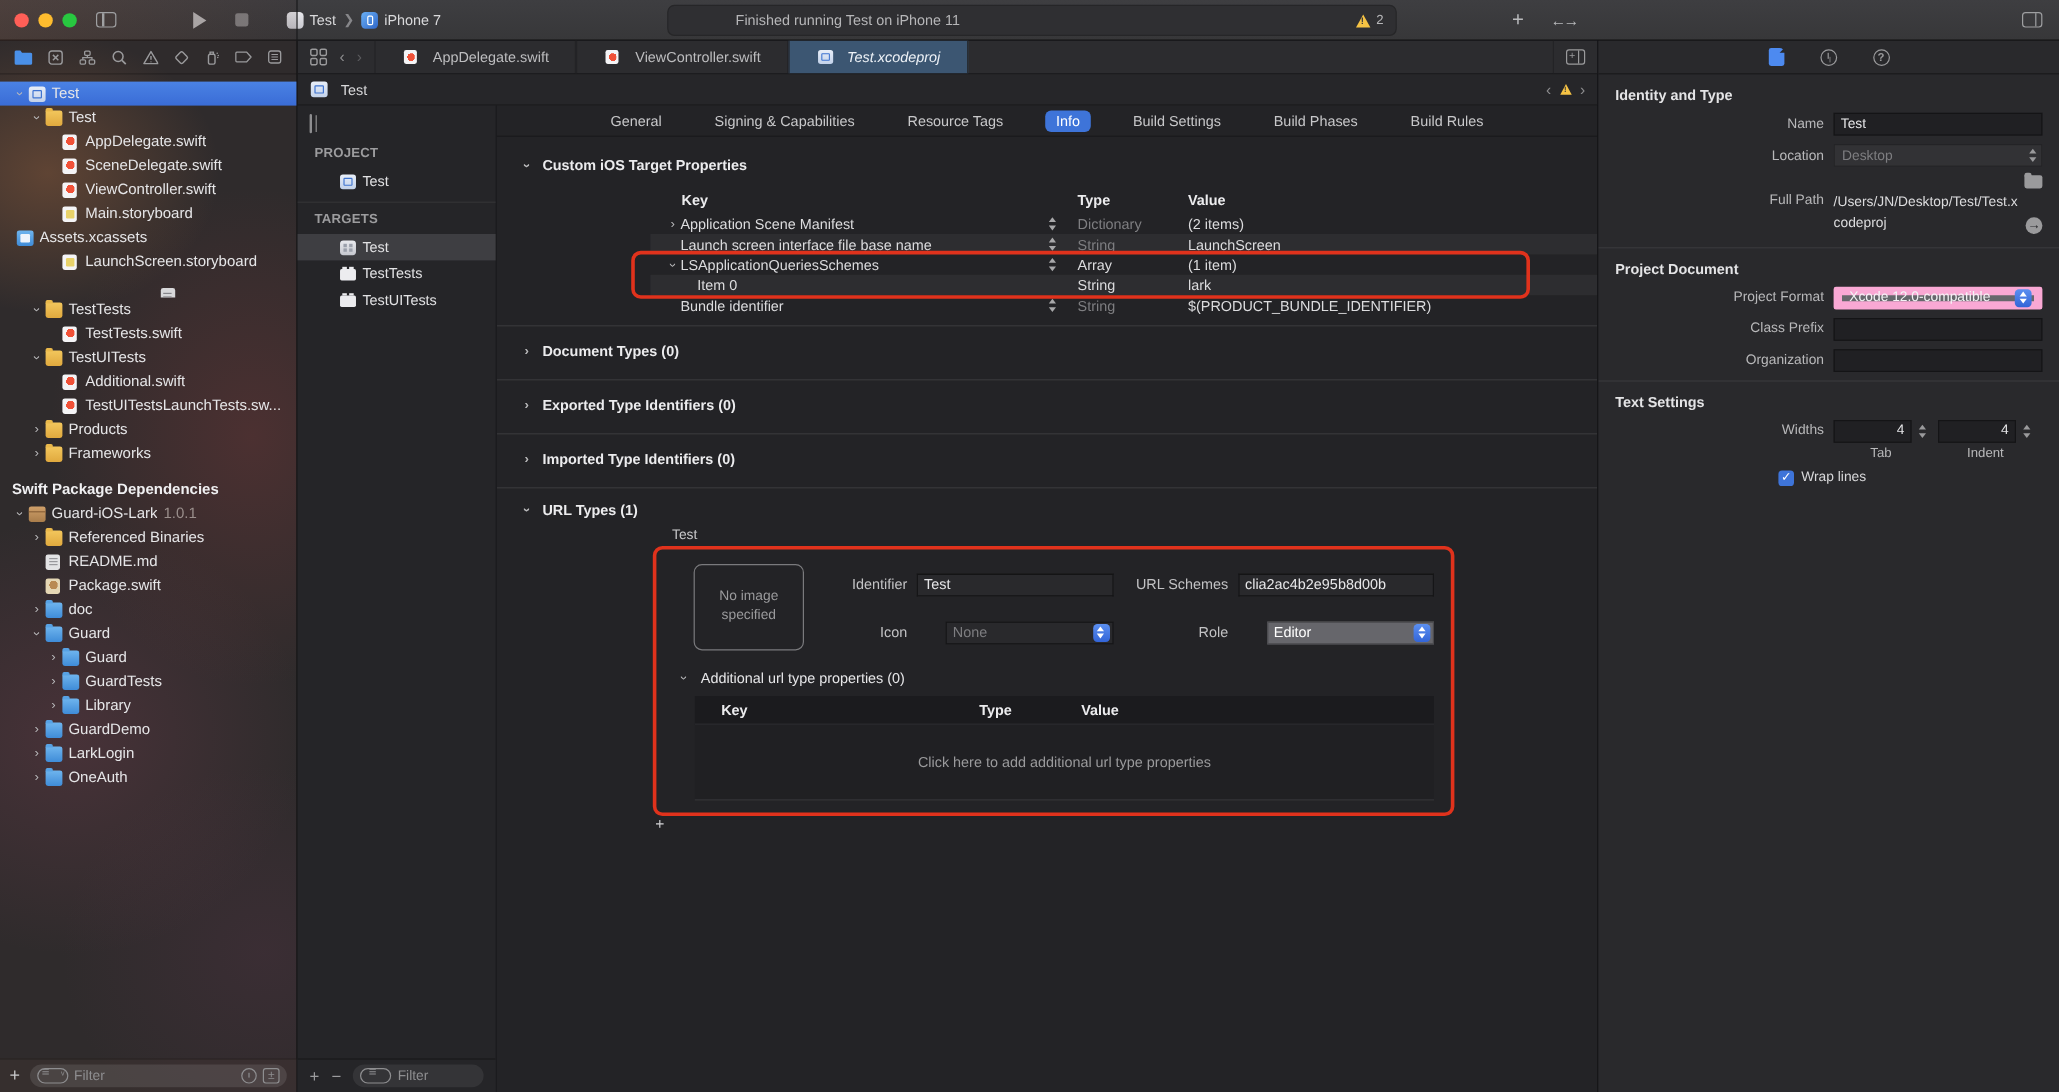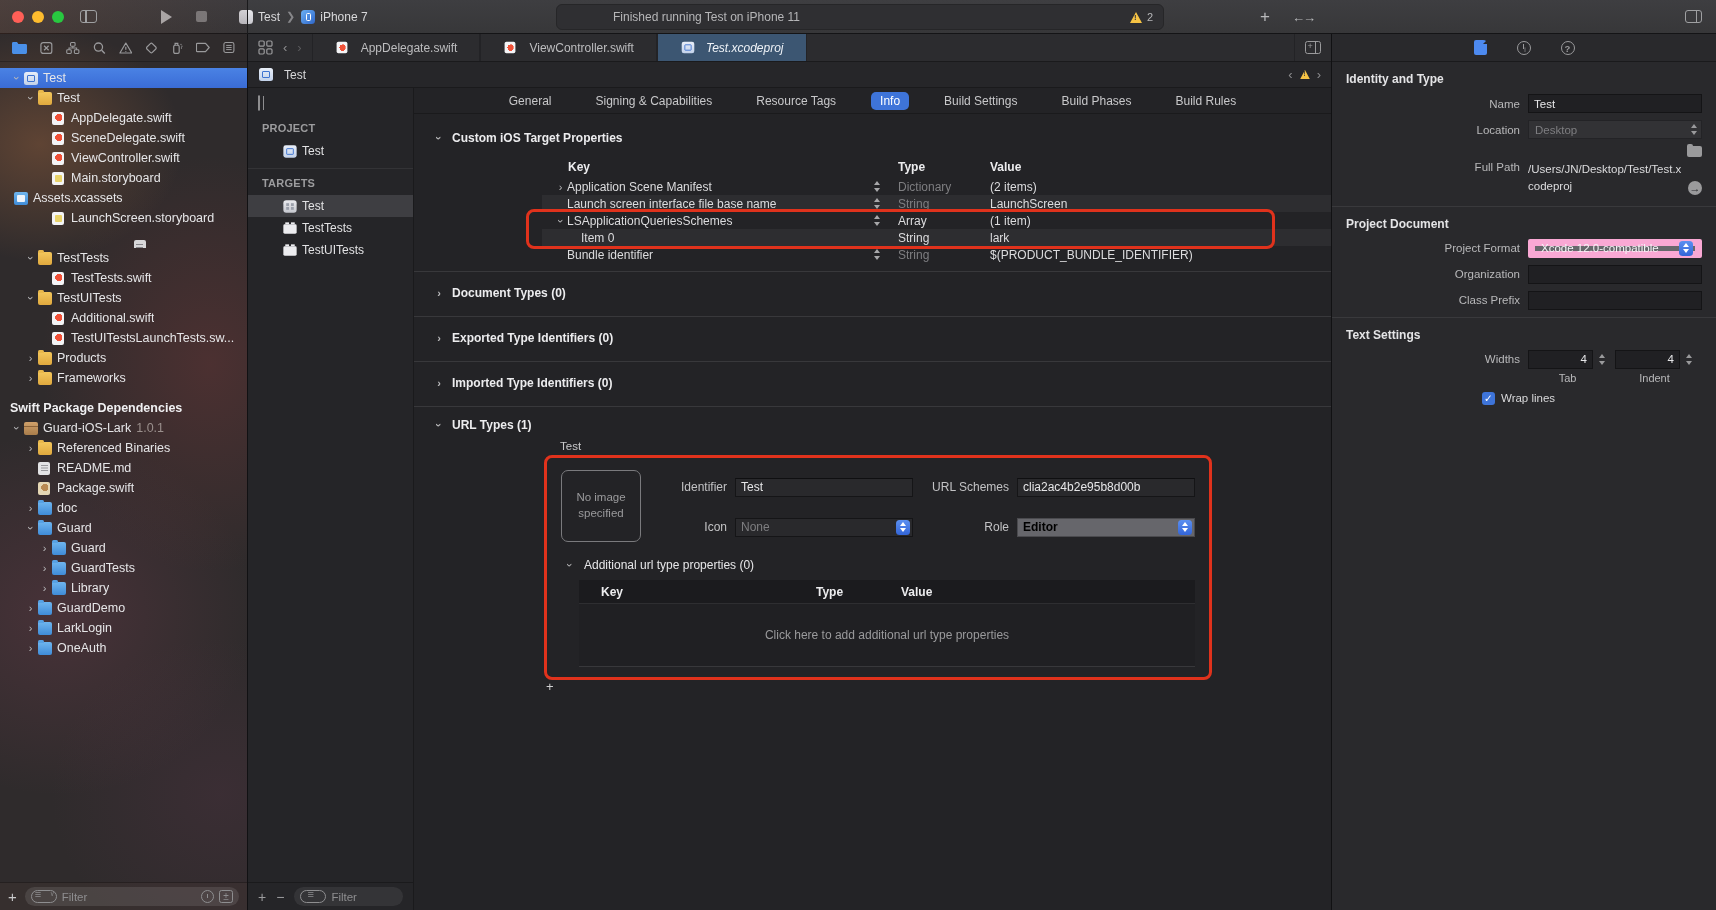--- a/index.html
+++ b/index.html
@@ -167,31 +167,31 @@
   .stepper::before { content:""; position:absolute; left:2px; top:1px; border-left:3.5px solid transparent; border-right:3.5px solid transparent; border-bottom:4px solid #a8a8aa; }
   .stepper::after  { content:""; position:absolute; left:2px; bottom:1px; border-left:3.5px solid transparent; border-right:3.5px solid transparent; border-top:4px solid #a8a8aa; }
   .red-box-rows { position:absolute; left:-16px; right:56px; top:31px; height:40px; border:3px solid #e0321c; border-radius:8px; pointer-events:none; z-index:5; }
 
   .collapsed-sec { height:30px; display:flex; align-items:center; }
 
   
   .url-card-wrap { margin:18px 0 0 110px; position:relative; width:668px; }
   .url-card-title { position:absolute; top:-15px; left:16px; color:#c9c9cb; font-size:11.5px; z-index:6; }
   .url-card { border:3px solid #e0321c; border-radius:8px; padding:12px 14px 10px 14px; position:relative; background:#232326; }
-  .no-image { width:80px; height:72px; border:1.5px solid #7a7a7d; border-radius:7px; color:#9a9a9c;
-    display:flex; align-items:center; justify-content:center; text-align:center; font-size:11.5px; line-height:1.35; flex:none; }
+  .no-image { width:92px; height:72px; border:1.5px solid #7a7a7d; border-radius:7px; color:#9a9a9c;
+    display:flex; align-items:center; justify-content:center; text-align:center; font-size:11.5px; line-height:1.35; flex:none;margin-left:17px; }
   .url-top { display:flex; gap:14px; }
   .url-fields { flex:1; display:grid; grid-template-columns:72px 1fr 88px 1fr; gap:10px 8px; align-items:center; margin-top:2px; }
   .f-label { text-align:right; color:#c2c2c4; font-size:12px; }
   .f-input { height:19px; background:#29292c; border:1px solid #151517; border-top-color:#0f0f11; color:#e6e6e8;
     font-size:12px; padding:0 5px; display:flex; align-items:center; }
   .f-select { height:19px; background:#29292c; border:1px solid #151517; color:#7e7e81; font-size:12px;
-    padding:0 2px 0 5px; display:flex; align-items:center; position:relative; }
+    padding:0 2px 0 5px; display:flex; align-items:center; position:relative;margin-left:24px; }
   .f-select .grow { flex:1; }
-  .f-select.litegray { background:#66666b; color:#000000; border-color:#4a4a4e;font-weight:bold; }
+  .f-select.litegray { background:#66666b; color:#ffffff; border-color:#4a4a4e; }
   .blue-step { width:14px; height:15px; background:linear-gradient(#5b8ff0,#3365d8); border-radius:3.5px; position:relative; flex:none; }
   .blue-step::before { content:""; position:absolute; left:3.5px; top:2.5px; border-left:3.5px solid transparent; border-right:3.5px solid transparent; border-bottom:4px solid #fff; }
   .blue-step::after  { content:""; position:absolute; left:3.5px; bottom:2.5px; border-left:3.5px solid transparent; border-right:3.5px solid transparent; border-top:4px solid #fff; }
   .addl-head { display:flex; align-items:center; gap:8px; margin:16px 0 8px 2px; color:#e6e6e8; font-size:12px; }
   .addl-head .chev { visibility:visible; color:#b9b9bb; }
   .addl-table { margin-left:18px; border-bottom:1px solid #38383b; }
   .addl-cols { display:grid; grid-template-columns:215px 85px 1fr; background:#1b1b1e; height:24px; align-items:center;
     font-weight:bold; color:#ececee; padding-left:22px; font-size:12px; border-bottom:1px solid #2e2e31; }
   .addl-empty { height:62px; background:#202023; display:flex; align-items:center; justify-content:center; color:#9a9a9c; font-size:12px; }
   .cursor-plus { position:absolute; left:2px; bottom:-14px; color:#d0d0d2; font-size:13px; }
@@ -818,25 +818,25 @@
 
         <div class="insp-sec-title">Project Document</div>
         <div class="irow">
           <span class="ilabel">Project Format</span>
           <span class="iselect filled">
             <span class="grow">Xcode 12.0-compatible</span>
             <span class="blue-step"></span>
           </span>
         </div>
         <div class="irow">
+          <span class="ilabel">Class Prefix</span>
+          <span class="ifield"></span>
+        </div>
+        <div class="irow">
           <span class="ilabel">Organization</span>
-          <span class="ifield"></span>
-        </div>
-        <div class="irow">
-          <span class="ilabel">Class Prefix</span>
           <span class="ifield"></span>
         </div>
         <div class="insp-div"></div>
 
         <div class="insp-sec-title">Text Settings</div>
         <div class="widths-row">
           <span class="ilabel">Widths</span>
           <div class="wgroup">
             <div class="wfield">
               <span class="wnum">4</span>

